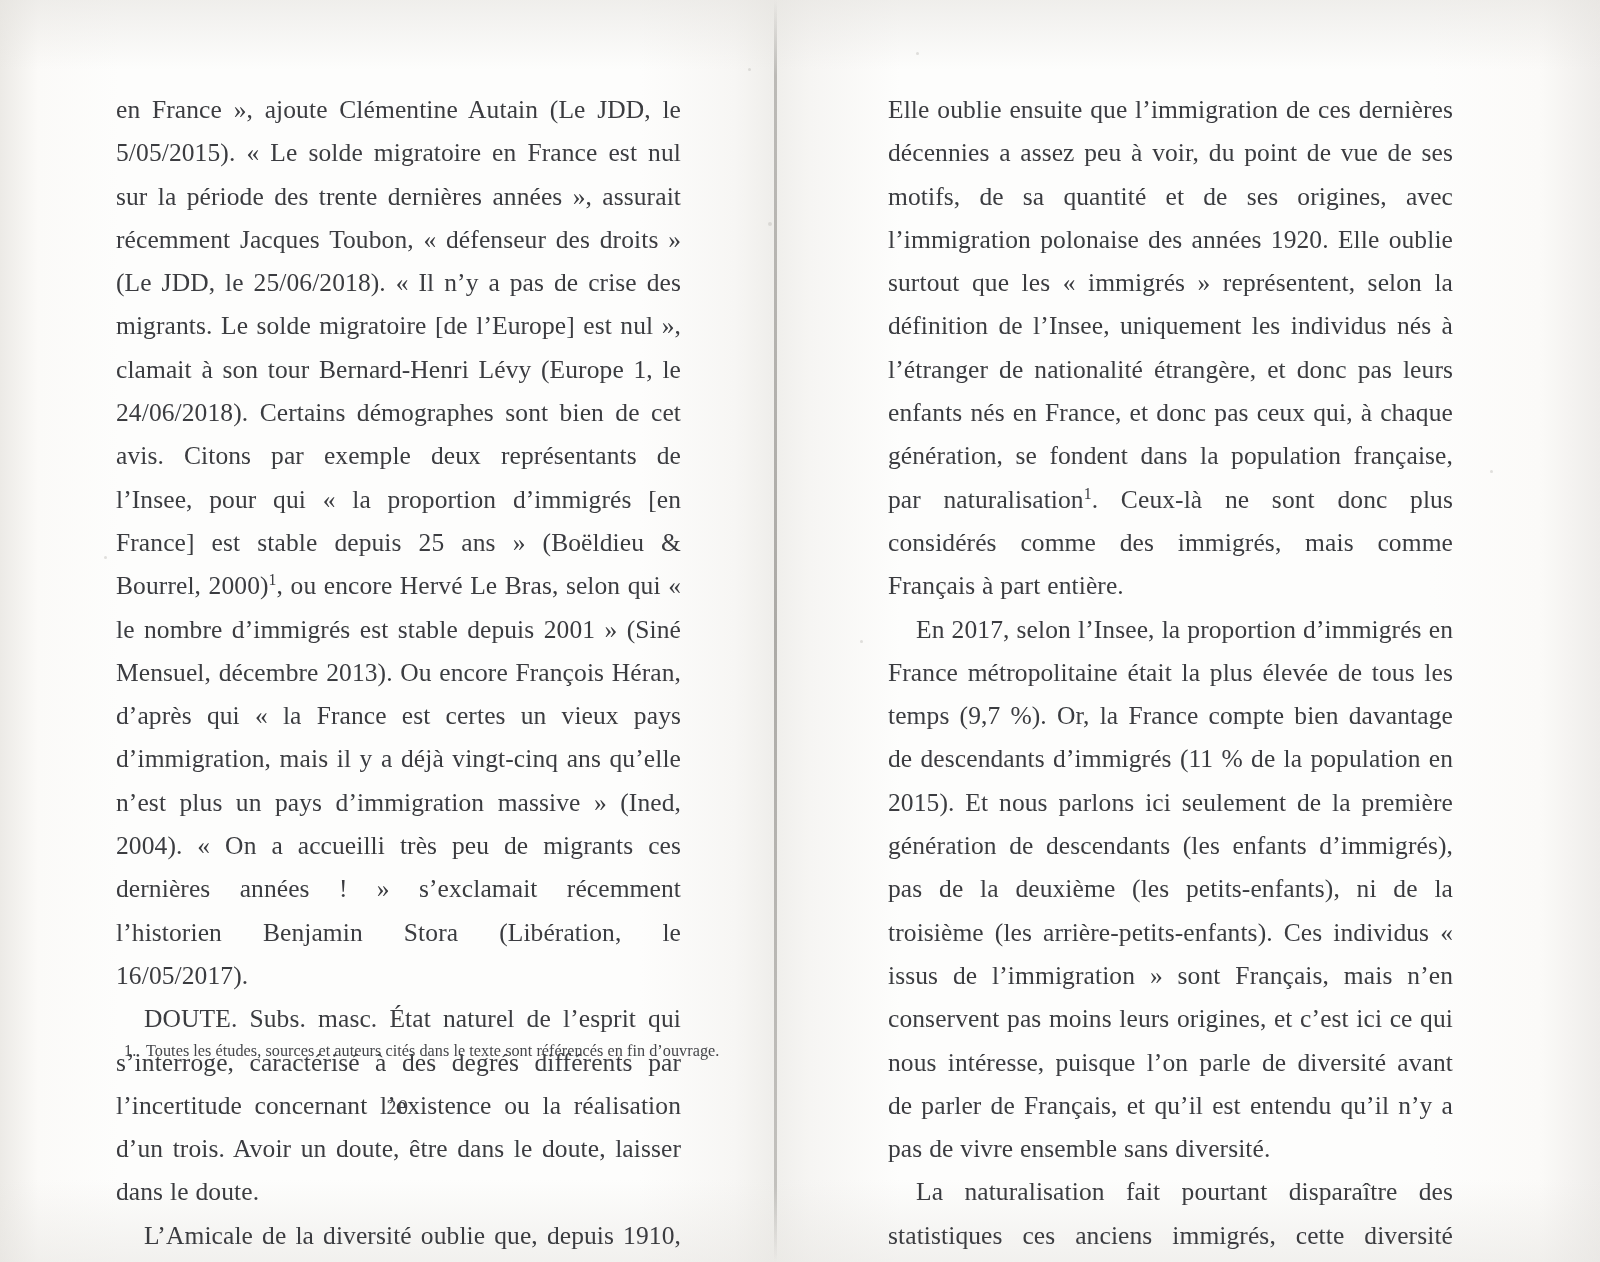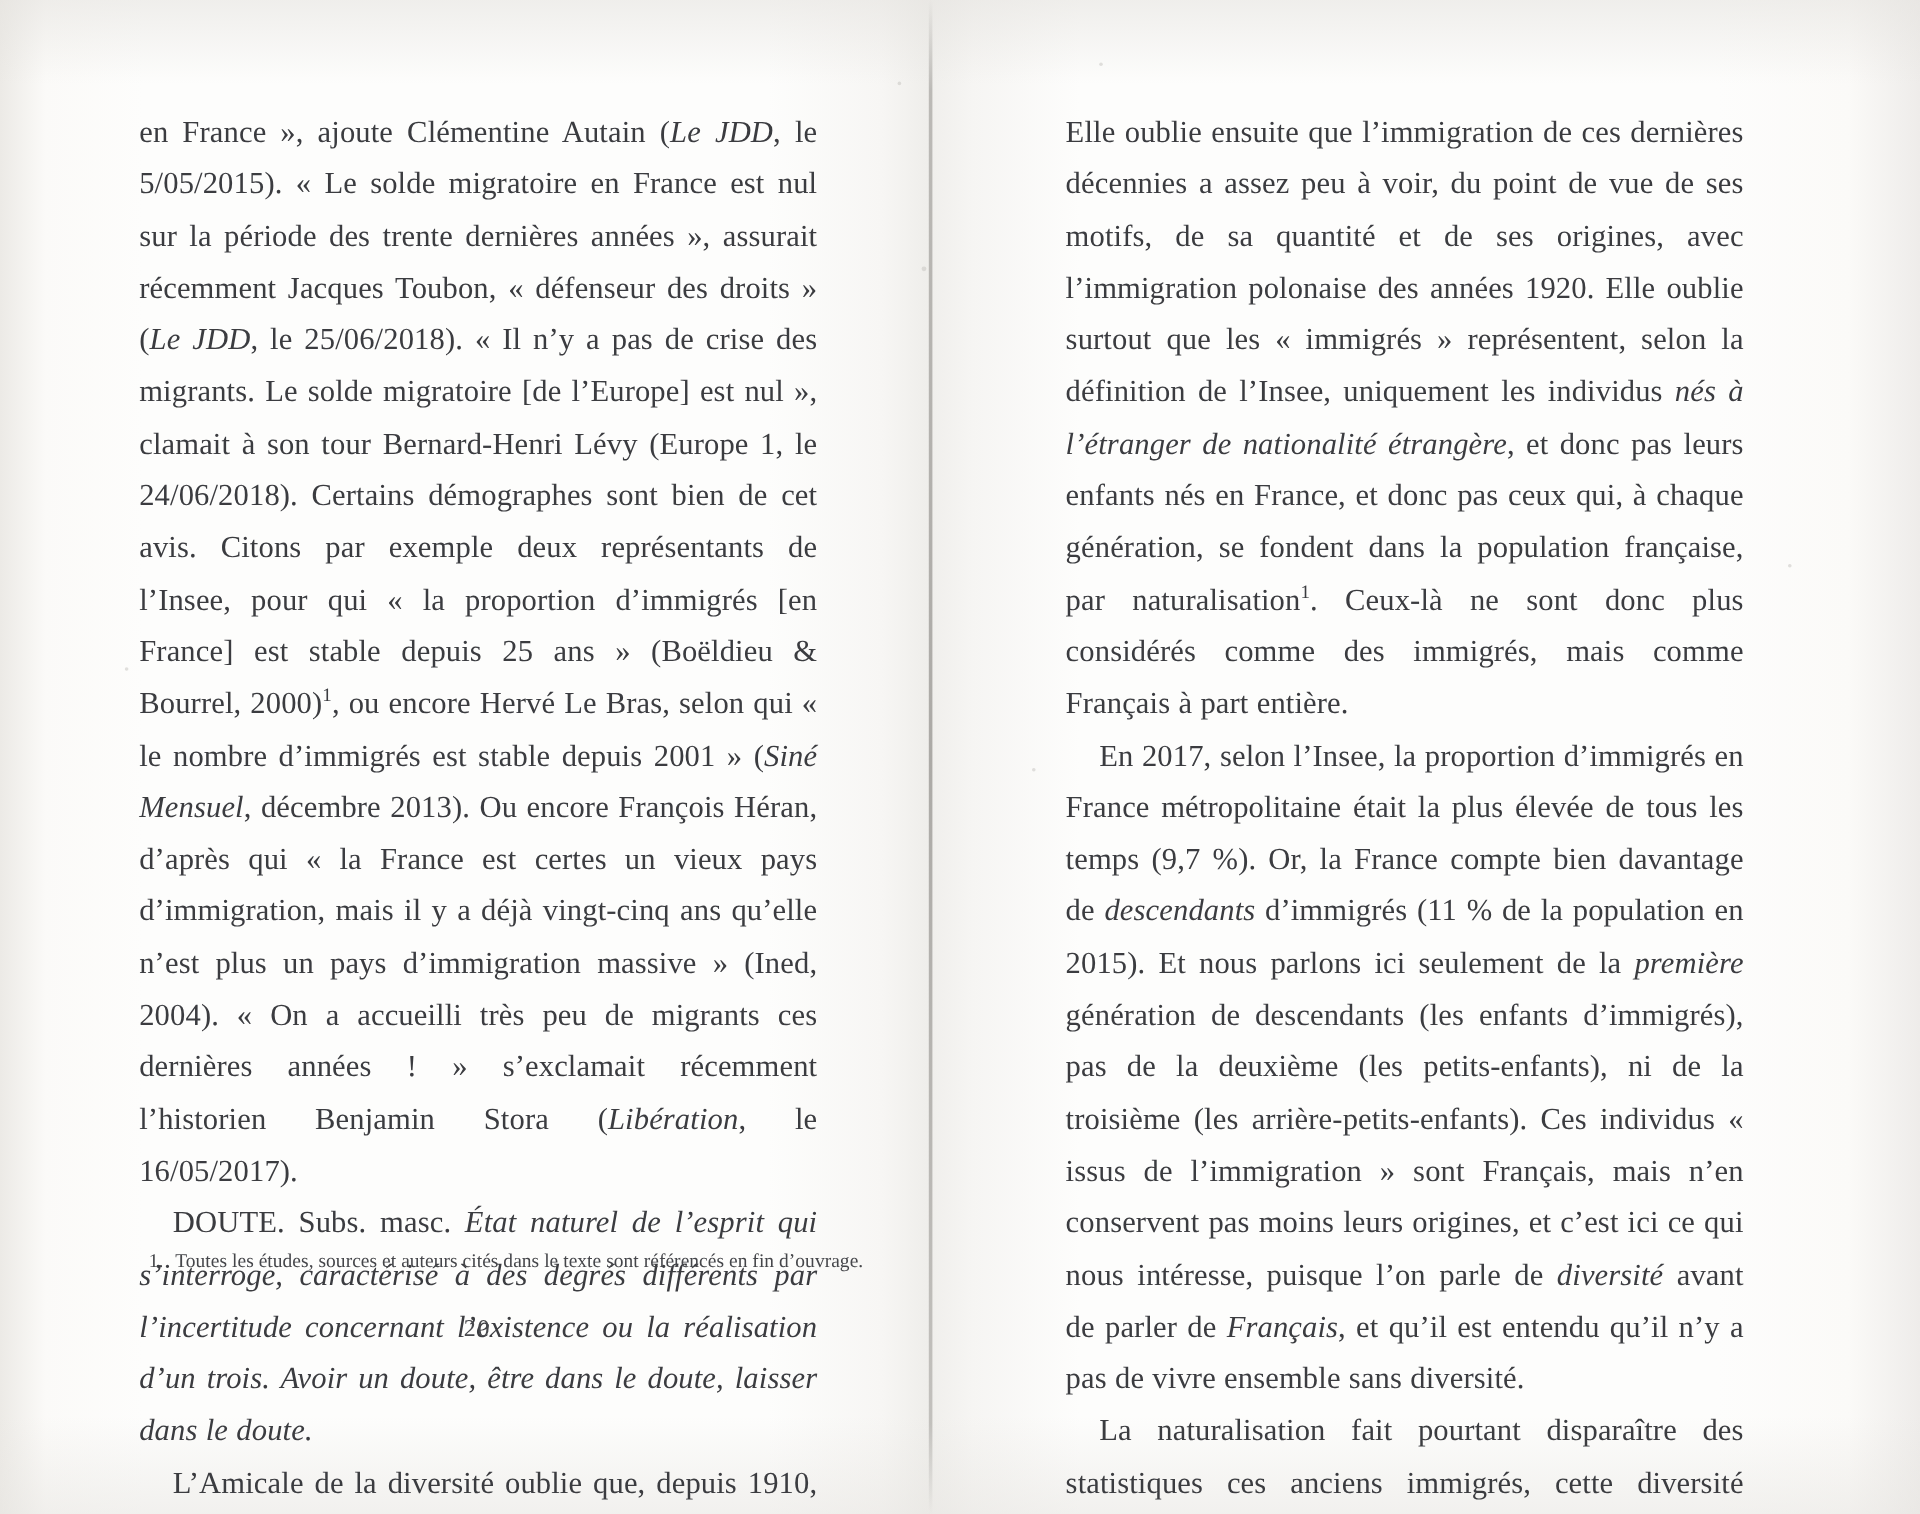--- a/index.html
+++ b/index.html
@@ -86,21 +86,21 @@
   .page-right .text-column { left: 113px; }
 
   .text-column p {
     margin: 0;
     text-indent: 0;
   }
   .text-column p.indent {
     text-indent: 28px;
   }
 
-  .it { font-style: italic; }
+  .it { }
   sup.fn {
     font-size: 0.62em;
     vertical-align: super;
     line-height: 0;
   }
 
   
   .footnote {
     position: absolute;
     color: #45464a;

